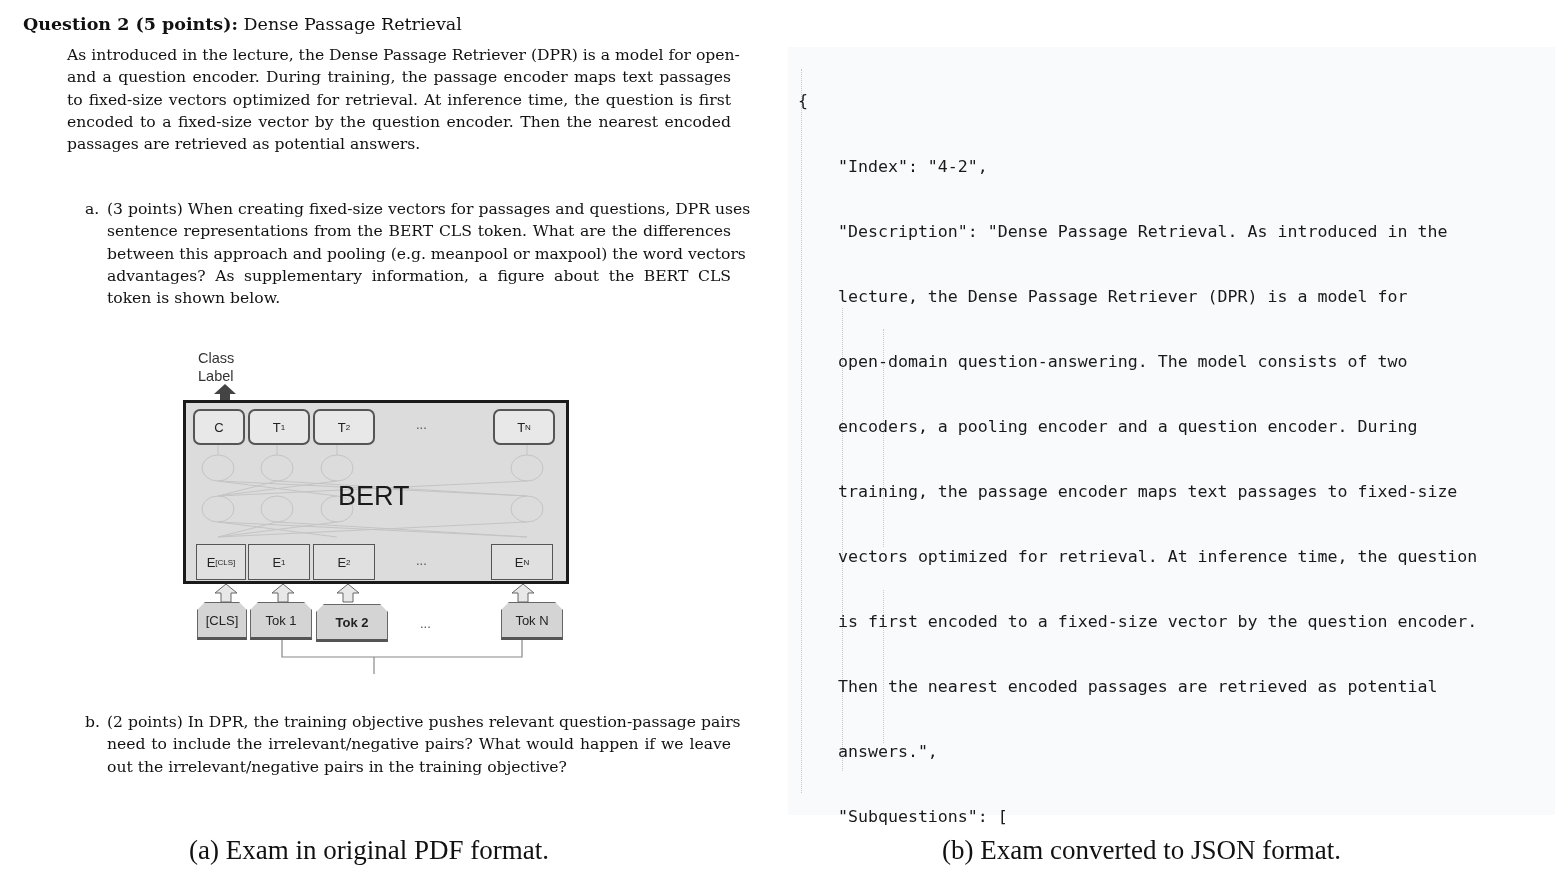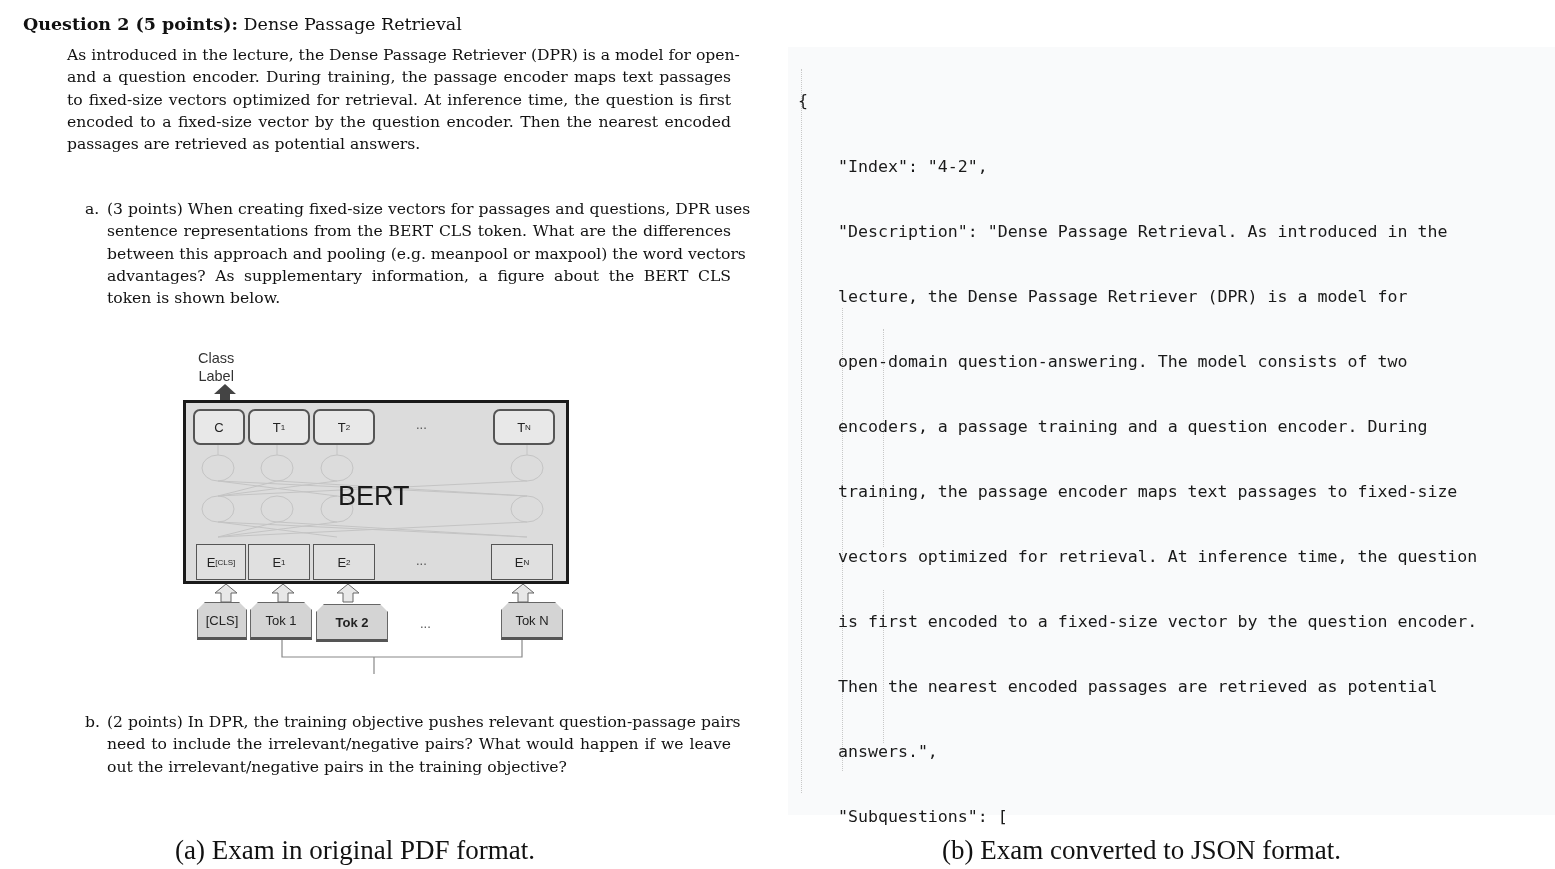--- a/index.html
+++ b/index.html
@@ -16,39 +16,39 @@
     .intro { left: 67px; top: 44px; width: 664px; }
     .sub-a { left: 107px; top: 198px; width: 624px; }
     .sub-b { left: 107px; top: 711px; width: 624px; }
     .marker { position: absolute; font-size: 15.6px; line-height: 22.3px; }
     .marker-a { left: 85px; top: 198px; }
     .marker-b { left: 85px; top: 711px; }
 
     
     .figure { position: absolute; left: 176px; top: 344px; width: 400px; height: 330px; }
     .sans { font-family: "Liberation Sans", "DejaVu Sans", sans-serif; }
-    .class-label { position: absolute; left: 22px; top: 5px; font-size: 14.5px; line-height: 18px; color: #333; text-align: center; }
+    .class-label { position: absolute; left: 22px; top: 5px; font-size: 14.5px; line-height: 18px; color: #333; }
     .bert-box { position: absolute; left: 7px; top: 56px; width: 386px; height: 184px; background: #dcdcdc; border: 3px solid #1a1a1a; box-sizing: border-box; }
     .out-box { position: absolute; top: 6px; height: 36px; background: #e8e8e8; border: 2px solid #555; border-radius: 7px; box-sizing: border-box; display: flex; align-items: center; justify-content: center; font-size: 13px; color: #222; }
     .emb-box { position: absolute; top: 141px; height: 36px; background: #e0e0e0; border: 1.5px solid #555; box-sizing: border-box; display: flex; align-items: center; justify-content: center; font-size: 13px; color: #222; }
     .dots { position: absolute; font-size: 13px; color: #555; }
     .bert-label { position: absolute; left: 152px; top: 78px; font-size: 27px; color: #1a1a1a; }
     .net-svg { position: absolute; left: 0; top: 0; }
     .tok-box { position: absolute; top: 258px; height: 38px; background: #d4d4d4; border: 1.5px solid #666; border-bottom: 3px solid #555; box-sizing: border-box; display: flex; align-items: center; justify-content: center; font-size: 13px; color: #222; clip-path: polygon(8px 0, calc(100% - 8px) 0, 100% 8px, 100% 100%, 0 100%, 0 8px); }
     sub { font-size: 8px; vertical-align: -3px; }
 
     
     .json-panel { position: absolute; left: 788px; top: 47px; width: 767px; height: 768px; background: #f9fafb; }
     .code { position: absolute; left: 10px; top: 0; font-family: "DejaVu Sans Mono", "Liberation Mono", monospace; font-size: 16.6px; line-height: 21.7px; color: #1a1a1a; white-space: pre; }
     .code .ln { display: block; height: 21.7px; }
     .guide { position: absolute; width: 0; border-left: 1px dotted #c8c8c8; }
 
     
     .caption { position: absolute; top: 833px; font-family: "Liberation Serif", "DejaVu Serif", serif; font-size: 27px; line-height: 34px; color: #111; white-space: nowrap; }
-    .cap-a { left: 175px; text-align: right; }
+    .cap-a { left: 189px; text-align: right; }
     .cap-b { left: 942px; }
   </style>
 </head>
 <body>
 
 <div class="pdf-panel pdf-font">
   <div class="q-header">
     <span class="bold">Question 2 (5 points):</span>
     <span>Dense Passage Retrieval</span>
   </div>
@@ -180,21 +180,21 @@
   <div class="guide" style="left:13px;top:22px;height:724px;"></div>
   <div class="guide" style="left:54px;top:261px;height:463px;"></div>
   <div class="guide" style="left:95px;top:282px;height:218px;"></div>
   <div class="guide" style="left:95px;top:543px;height:153px;"></div>
   <div class="code">
     <span class="ln">{</span>
     <span class="ln">    "Index": "4-2",</span>
     <span class="ln">    "Description": "Dense Passage Retrieval. As introduced in the</span>
     <span class="ln">    lecture, the Dense Passage Retriever (DPR) is a model for</span>
     <span class="ln">    open-domain question-answering. The model consists of two</span>
-    <span class="ln">    encoders, a passage training and a question encoder. During</span>
+    <span class="ln">    encoders, a pooling encoder and a question encoder. During</span>
     <span class="ln">    training, the passage encoder maps text passages to fixed-size</span>
     <span class="ln">    vectors optimized for retrieval. At inference time, the question</span>
     <span class="ln">    is first encoded to a fixed-size vector by the question encoder.</span>
     <span class="ln">    Then the nearest encoded passages are retrieved as potential</span>
     <span class="ln">    answers.",</span>
     <span class="ln">    "Subquestions": [</span>
     
     
     
     

